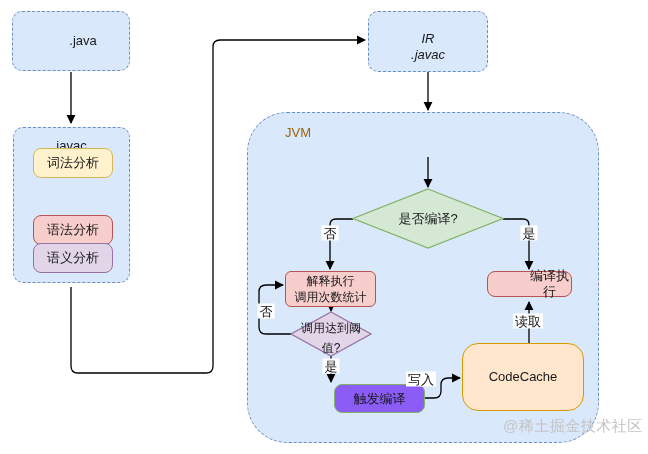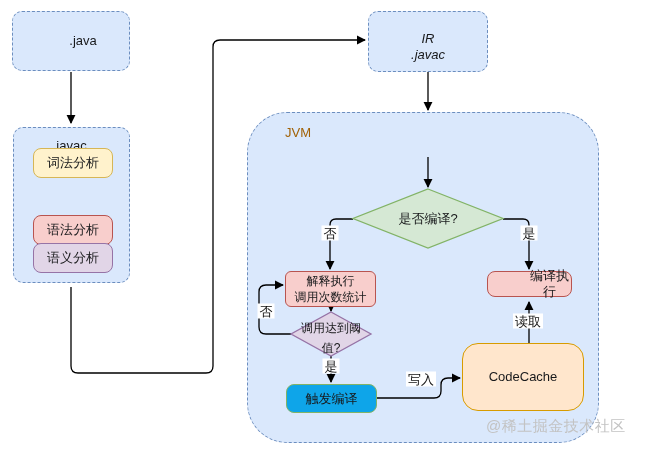--- a/index.html
+++ b/index.html
@@ -21,21 +21,21 @@
   }
   .dashed-blue {
     background: #dae8fc;
     border: 1.5px dashed #6c8ebf;
     border-radius: 10px;
   }
   .solid { border-style: solid; border-width: 1.5px; border-radius: 8px; }
   .yellow  { background: #fff2cc; border-color: #d6b656; }
   .red     { background: #f8cecc; border-color: #b85450; }
   .purple  { background: #e1d5e7; border-color: #9673a6; }
-  .green   { background: #0ea5e9; border-color: #82b366; }
+  .green   { background: #8b5cf6; border-color: #82b366; margin-left: 48px; }
   .orange  { background: #ffe6cc; border-color: #d79b00; border-radius: 16px; }
   .container-title {
     position: absolute;
     font-size: 13px; font-weight: normal; color: #a16207;
   }
   .diamond-label {
     position: absolute;
     text-align: center;
     font-size: 13px; color: #18191b;
     line-height: 15px;
@@ -46,21 +46,21 @@
     transform: translate(-50%, -50%);
     background: #ffffff;
     padding: 0 2px;
     font-size: 13px; color: #111;
     line-height: 15px;
     white-space: nowrap;
   }
   .small-text { font-size: 12px; line-height: 16px; border-radius: 6px; }
   .watermark {
     position: absolute;
-    left: 486px; top: 417px;
+    left: 503px; top: 417px;
     font-size: 15px;
     color: #c3c3c3;
     letter-spacing: 0.5px;
   }
   svg.edges { position: absolute; left: 0; top: 0; pointer-events: none; }
 </style>
 </head>
 <body>
 
 <div class="canvas">

